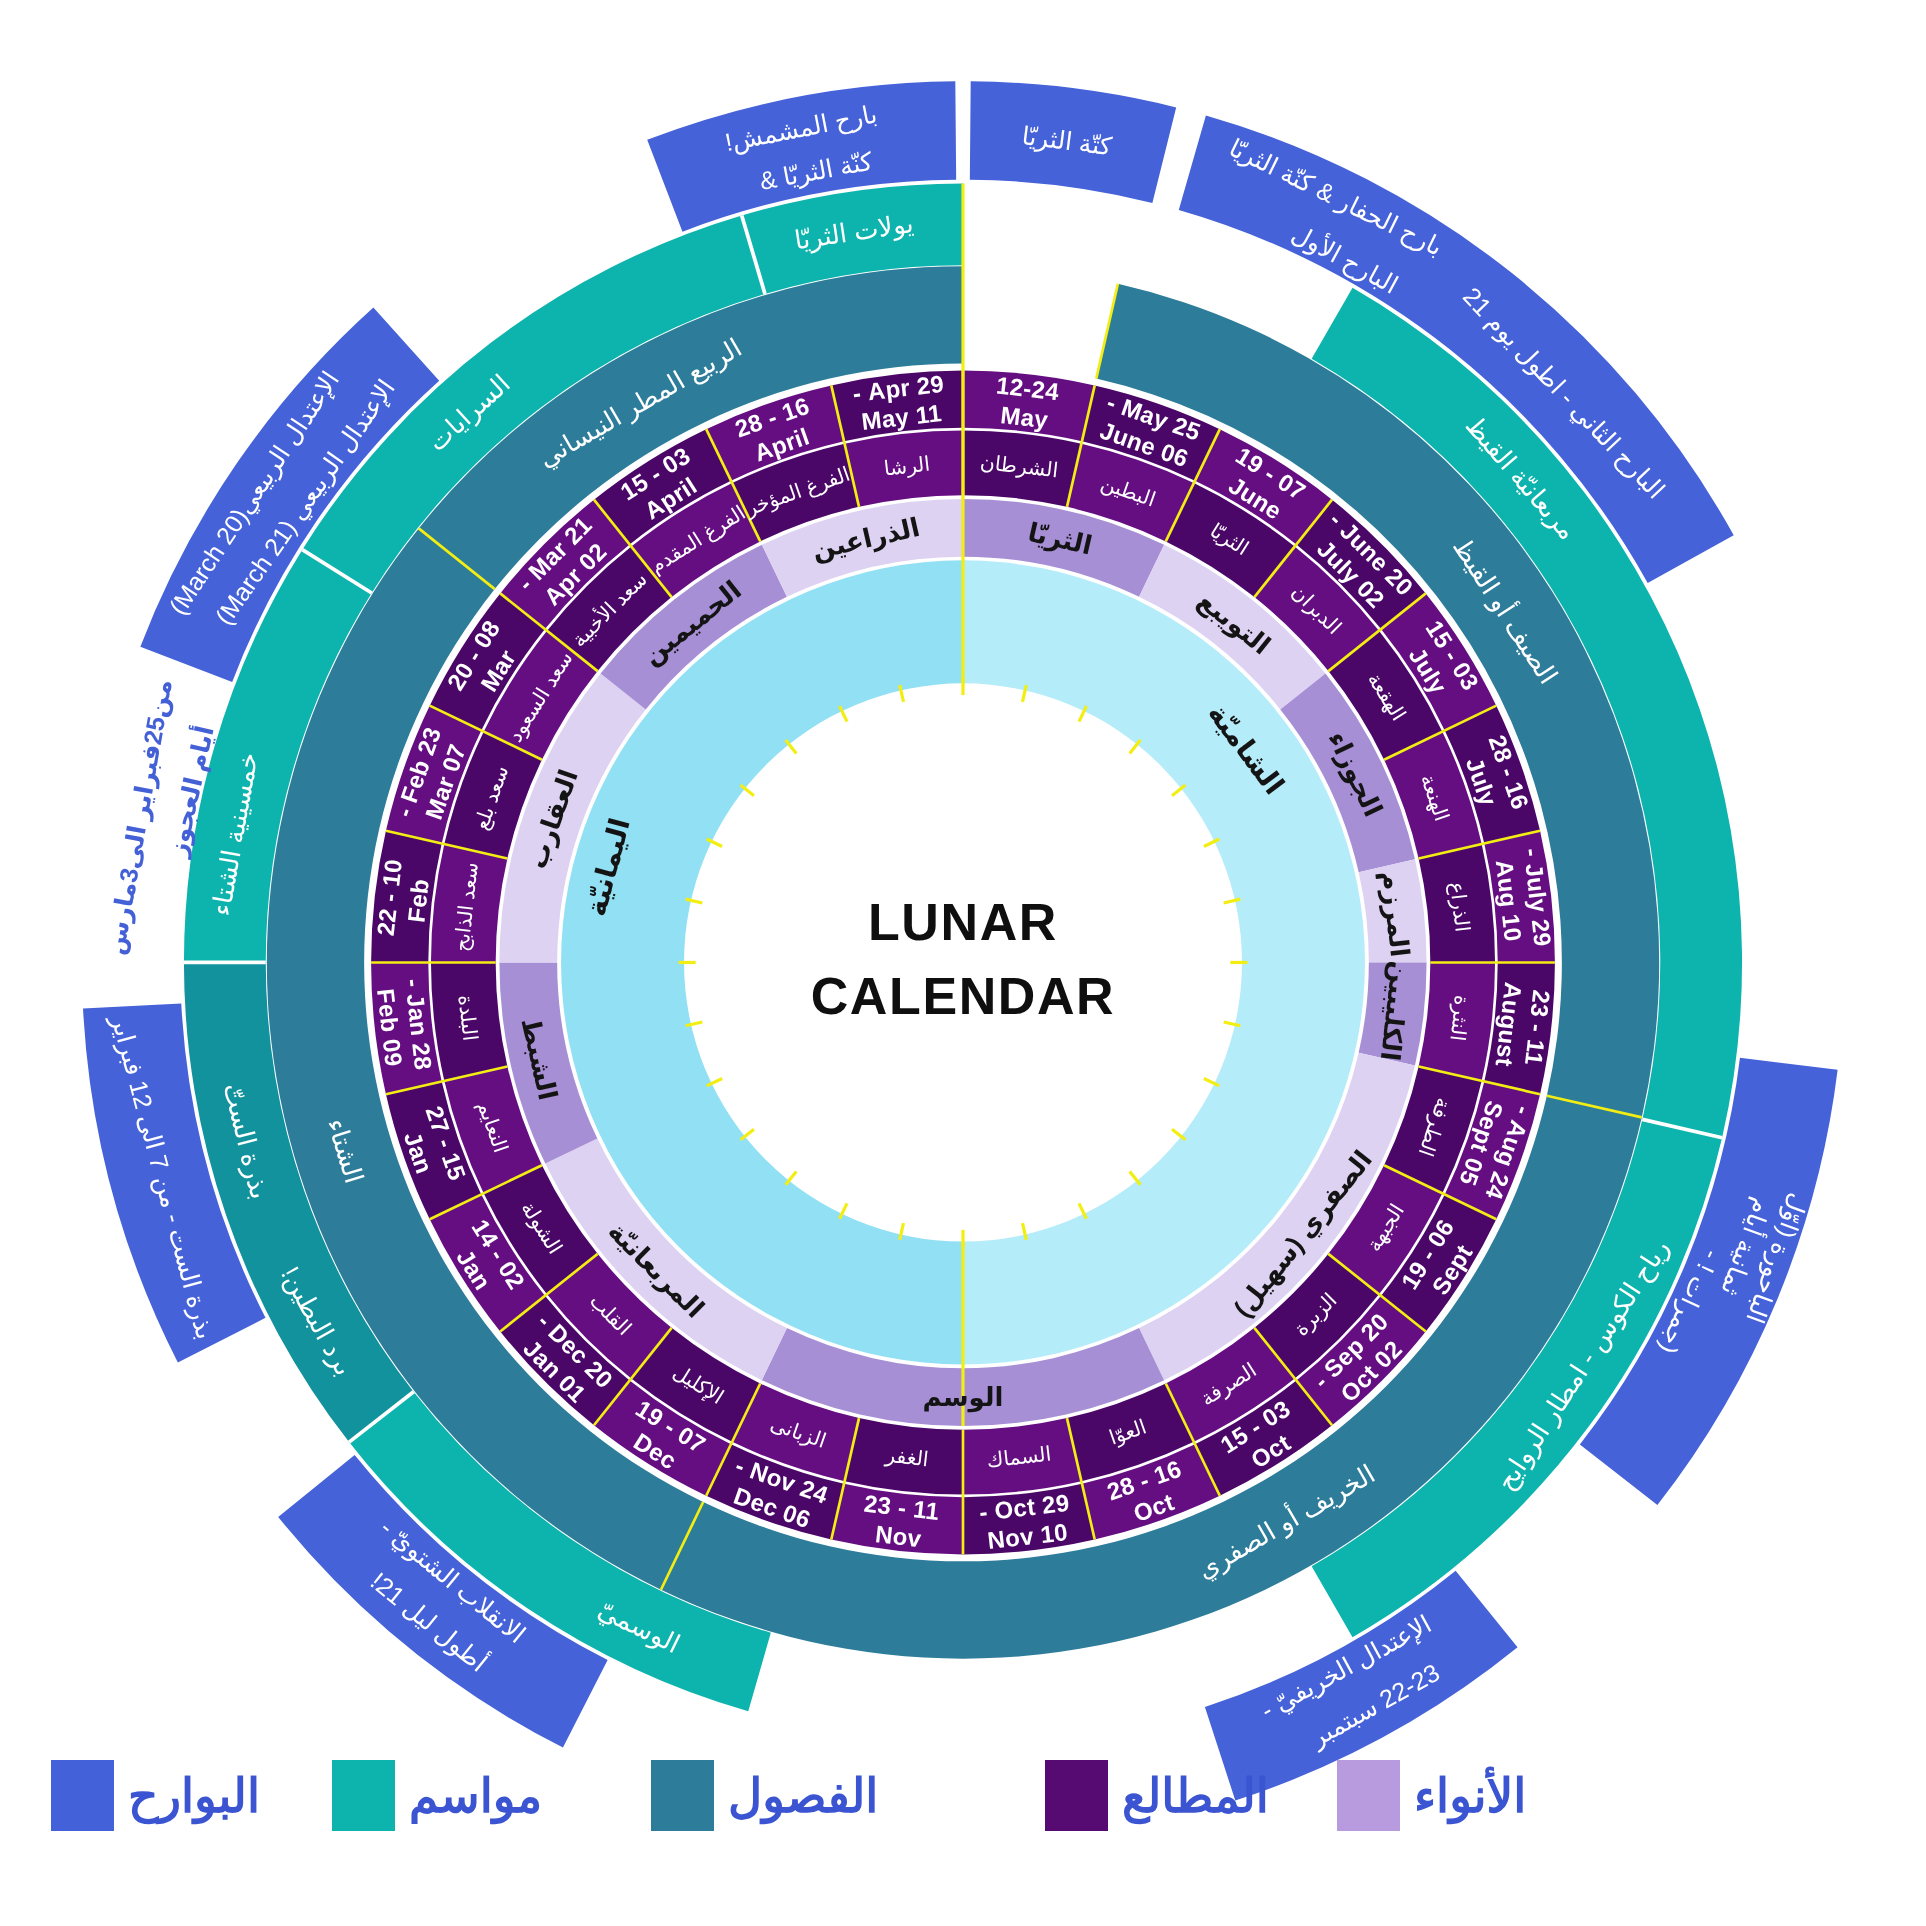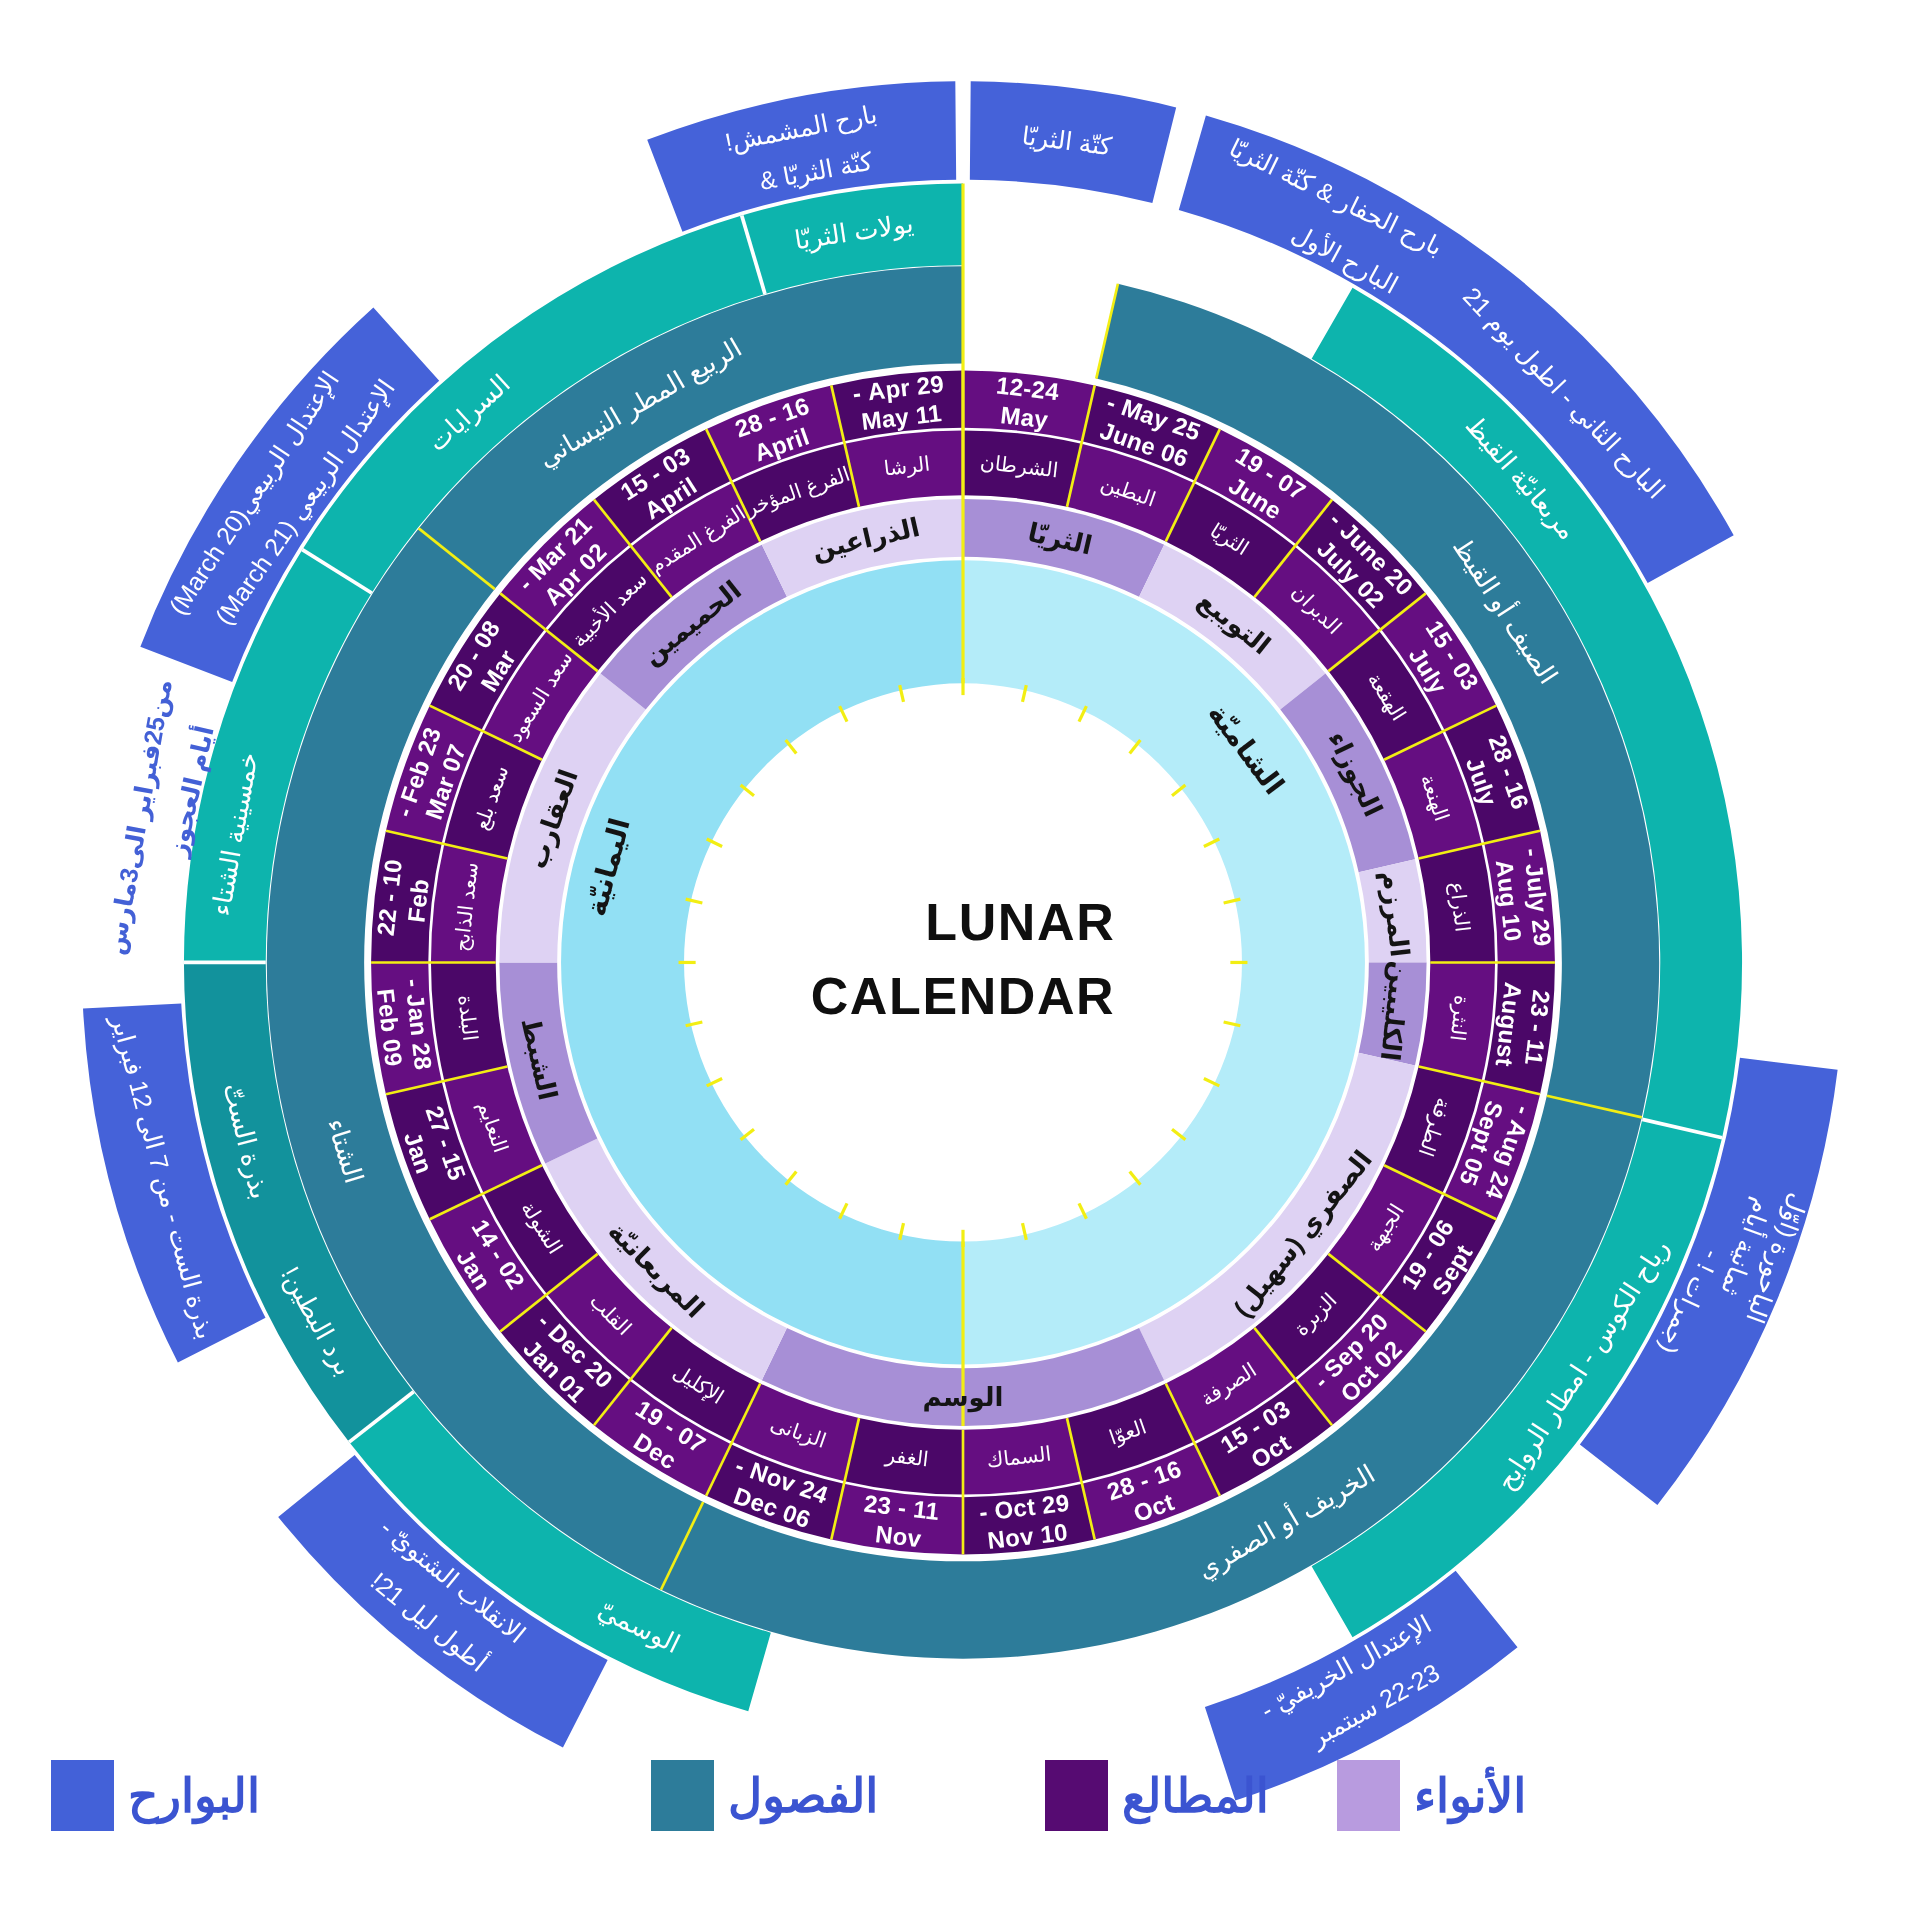--- a/index.html
+++ b/index.html
@@ -9,21 +9,21 @@
   .lbl{position:absolute;white-space:pre-line;text-align:center;direction:rtl;line-height:1.18;transform-origin:50% 50%;pointer-events:none;}
   .lbl-date{font-weight:700;font-size:24px;color:#fff;letter-spacing:0.3px;line-height:1.22;}
   .lbl-name{font-weight:400;font-size:20.3px;color:#fff;}
   .lbl-anwa{font-weight:700;font-size:26px;color:#141414;}
   .lbl-manzil{font-weight:700;font-size:28px;color:#141414;}
   .lbl-season{font-weight:400;font-size:26px;color:#fff;}
   .lbl-mawsim{font-weight:400;font-size:26px;color:#fff;}
   .lbl-bawarih{font-weight:400;font-size:25px;color:#fff;line-height:1.3;}
   .lbl-bawarih.blue-text{color:#4360d6;font-weight:700;}
   #center-title{position:absolute;left:963px;top:960px;transform:translate(-50%,-50%);
-    font-size:52px;font-weight:600;letter-spacing:1.6px;color:#0f0f0f;text-align:right;
+    font-size:52px;font-weight:600;letter-spacing:1.6px;color:#0f0f0f;text-align:center;
     line-height:1.42;white-space:pre-line;font-family:"Liberation Sans","DejaVu Sans",sans-serif;}
   #legend{position:absolute;left:0;top:1749px;width:1926px;height:107px;}
   .legend-item{position:absolute;display:flex;align-items:center;gap:14px;}
   .legend-swatch{width:63px;height:71px;flex:0 0 auto;}
   .legend-label{font-family:Liberation Serif, serif;font-weight:700;font-size:47px;color:#3b54d1;direction:rtl;}
 </style>
 </head>
 <body>
 
 <div id="wheel">
@@ -316,20 +316,24 @@
     </div>
   <div id="center-title">LUNAR
 CALENDAR</div>
 </div>
 
 <div id="legend">
     <div class="legend-item" style="left: 51px; top: 10.7px;">
       <div class="legend-swatch" style="background: rgb(67, 97, 216);"></div>
       <span class="legend-label">البوارح</span>
     </div>
+    <div class="legend-item" style="left: 332px; top: 10.7px;">
+      <div class="legend-swatch" style="background: rgb(13, 180, 173);"></div>
+      <span class="legend-label">مواسم</span>
+    </div>
     <div class="legend-item" style="left: 634px; top: 10.7px; padding-left: 17px;">
       <div class="legend-swatch" style="background: rgb(45, 124, 154);"></div>
       <span class="legend-label">الفصول</span>
     </div>
     <div class="legend-item" style="left: 1045px; top: 10.7px;">
       <div class="legend-swatch" style="background: rgb(86, 11, 114);"></div>
       <span class="legend-label">المطالع</span>
     </div>
     <div class="legend-item" style="left: 1337px; top: 10.7px;">
       <div class="legend-swatch" style="background: rgb(184, 155, 223);"></div>

